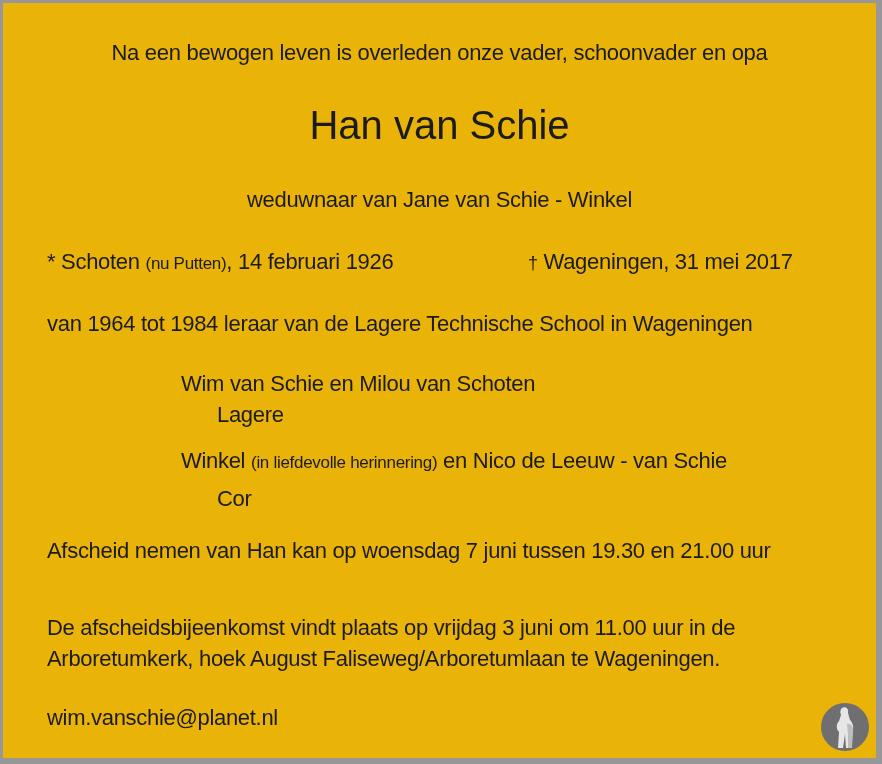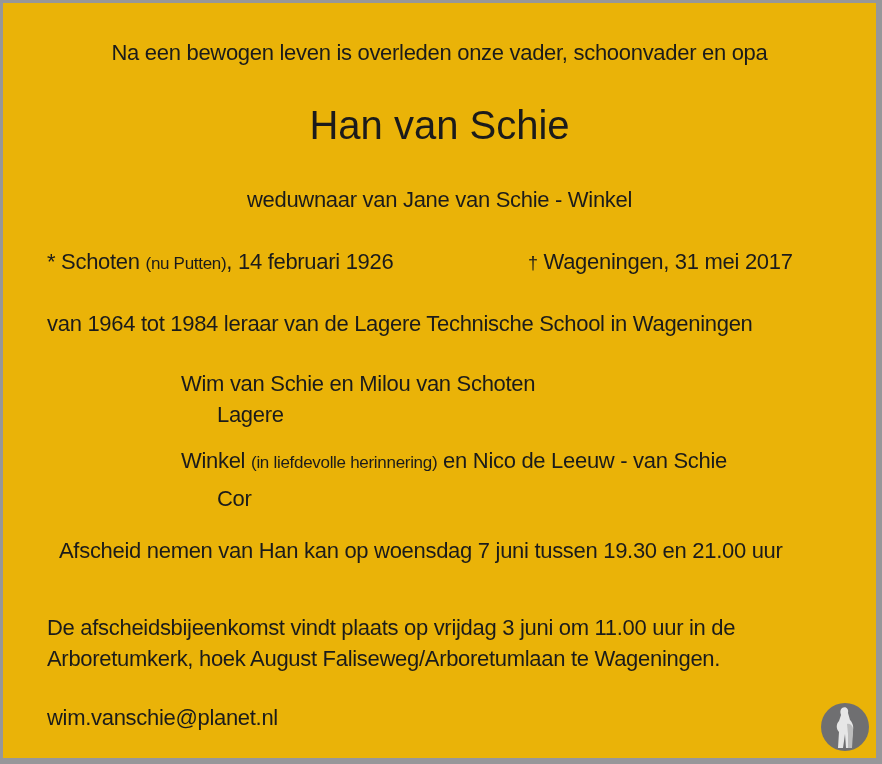--- a/index.html
+++ b/index.html
@@ -34,21 +34,21 @@
   <div class="t" style="left:178px; top:368px;">Wim van Schie en Milou van Schoten</div>
   <div class="t" style="left:214px; top:399px;">Lagere</div>
 
   <div class="t" style="left:178px; top:445px;">
     <span>Winkel</span>
     <span class="small">(in liefdevolle herinnering)</span>
     <span>en Nico de Leeuw - van Schie</span>
   </div>
   <div class="t" style="left:214px; top:483px;">Cor</div>
 
-  <div class="t" style="left:56px; top:535px;">Afscheid nemen van Han kan op woensdag 7 juni tussen 19.30 en 21.00 uur</div>
+  <div class="t" style="left:44px; top:535px;">Afscheid nemen van Han kan op woensdag 7 juni tussen 19.30 en 21.00 uur</div>
 
   <div class="t" style="left:44px; top:612px;">De afscheidsbijeenkomst vindt plaats op vrijdag 3 juni om 11.00 uur in de</div>
   <div class="t" style="left:44px; top:702px;">wim.vanschie@planet.nl</div>
 
   <div class="t" style="left:44px; top:643px;">Arboretumkerk, hoek August Faliseweg/Arboretumlaan te Wageningen.</div>
 </div>
 
 <div class="emblem">
   <svg width="50" height="50" viewBox="0 0 50 50">
     <circle cx="25" cy="25" r="24" fill="#6f6f71"></circle>

